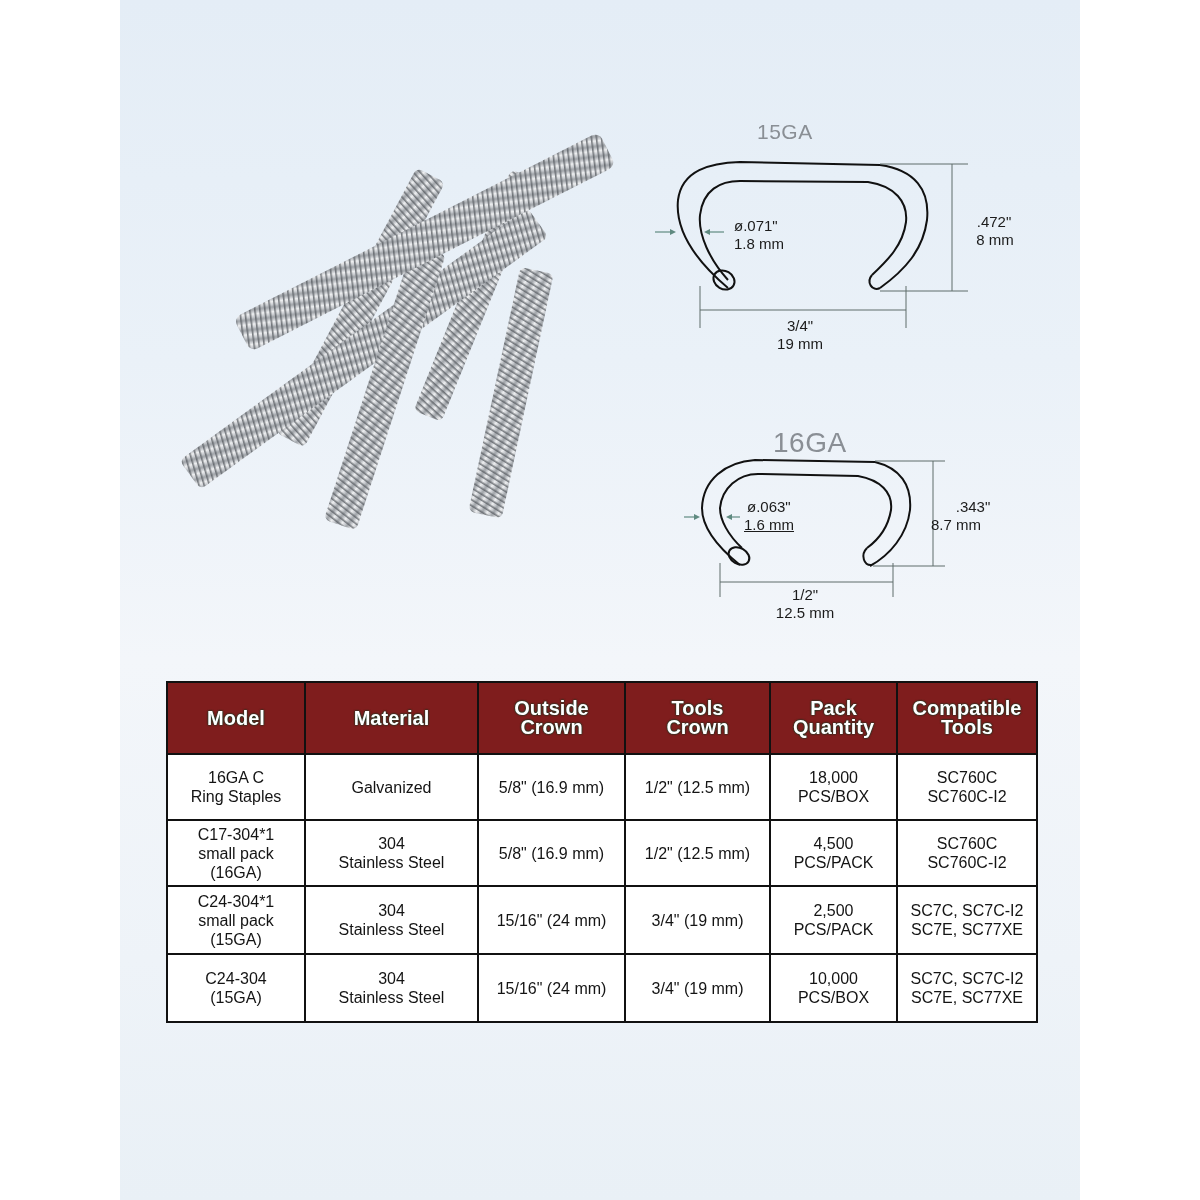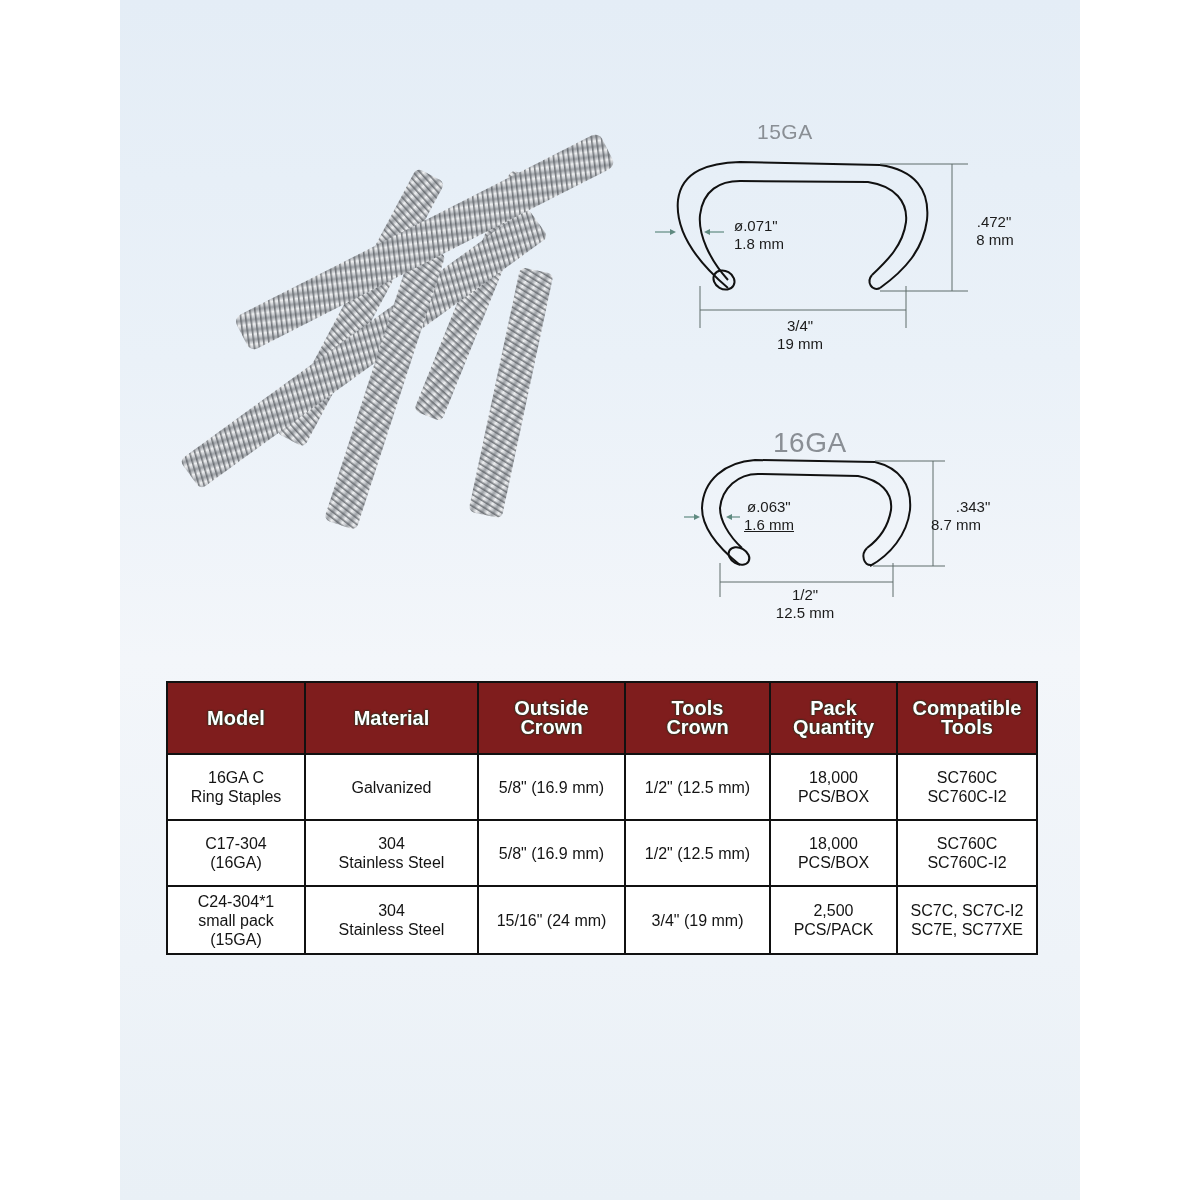--- a/index.html
+++ b/index.html
@@ -174,38 +174,51 @@
 Ring Staples</td>
       <td>Galvanized</td>
       <td>5/8" (16.9 mm)</td>
       <td>1/2" (12.5 mm)</td>
       <td>18,000
 PCS/BOX</td>
       <td>SC760C
 SC760C-I2</td>
     </tr>
     <tr class="row-h1">
-      <td>C17-304
+      <td>C17-304*1
+small pack
 (16GA)</td>
       <td>304
 Stainless Steel</td>
       <td>5/8" (16.9 mm)</td>
       <td>1/2" (12.5 mm)</td>
-      <td>18,000
-PCS/BOX</td>
+      <td>4,500
+PCS/PACK</td>
       <td>SC760C
 SC760C-I2</td>
     </tr>
     <tr class="row-h2">
       <td>C24-304*1
 small pack
 (15GA)</td>
       <td>304
 Stainless Steel</td>
       <td>15/16" (24 mm)</td>
       <td>3/4" (19 mm)</td>
       <td>2,500
 PCS/PACK</td>
       <td>SC7C, SC7C-I2
 SC7E, SC77XE</td>
     </tr>
+    <tr class="row-h2">
+      <td>C24-304
+(15GA)</td>
+      <td>304
+Stainless Steel</td>
+      <td>15/16" (24 mm)</td>
+      <td>3/4" (19 mm)</td>
+      <td>10,000
+PCS/BOX</td>
+      <td>SC7C, SC7C-I2
+SC7E, SC77XE</td>
+    </tr>
   </tbody>
 </table>
 
 </body></html>

